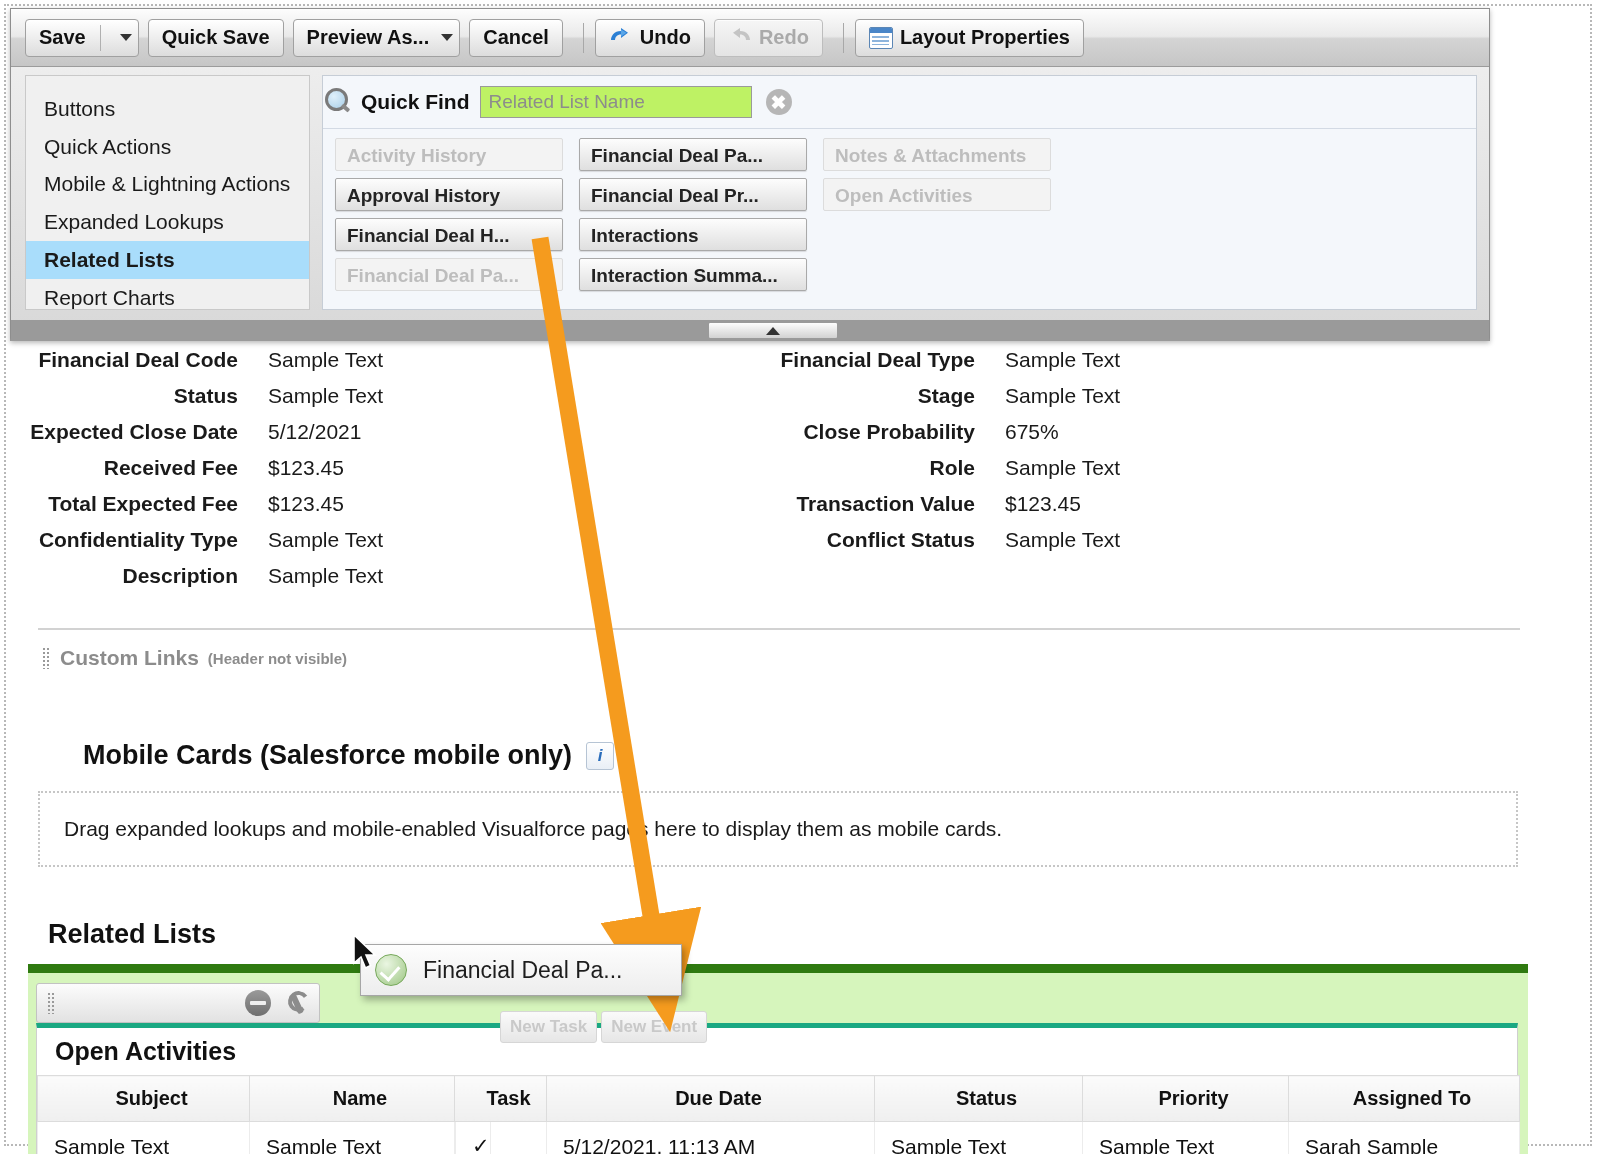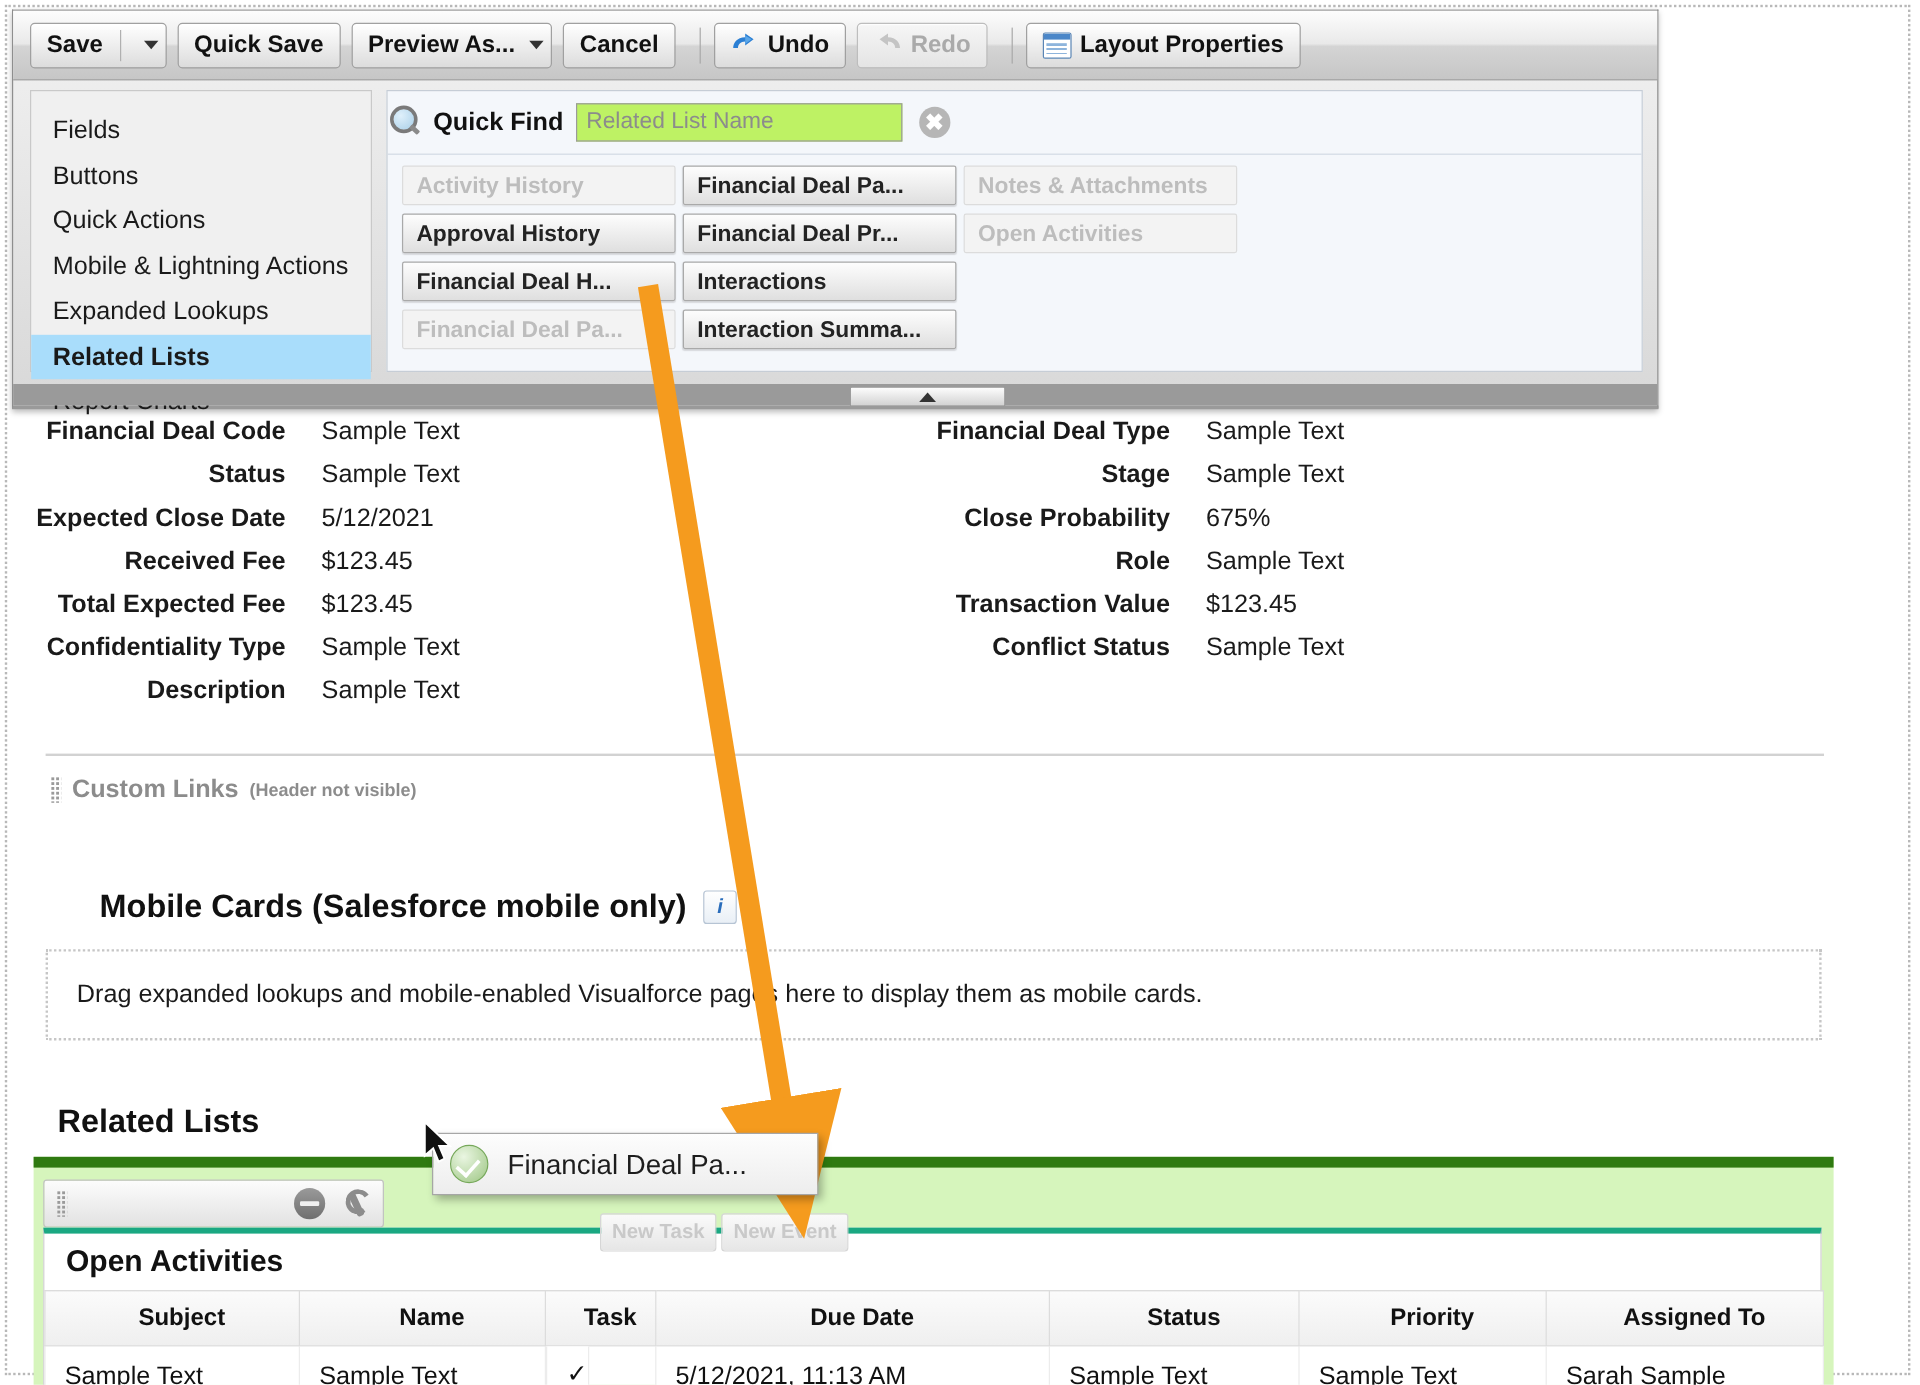--- a/index.html
+++ b/index.html
@@ -12,21 +12,21 @@
   }
 
   
   .page-frame{
     position:absolute;left:4px;top:4px;width:1588px;height:1142px;
     border:2px dotted #b8b8b8;box-sizing:border-box;
   }
 
   
   .palette-window{
-    position:absolute;left:10px;top:8px;width:1372px;height:333px;
+    position:absolute;left:10px;top:8px;width:1480px;height:333px;
     background:linear-gradient(#f2f2f2,#d8d8d8);
     border:1px solid #8e8e8e;
     border-bottom:3px solid #9a9a9a;
     box-sizing:border-box;
     box-shadow:0 2px 5px rgba(0,0,0,.28);
   }
   .toolbar{
     position:absolute;left:0;top:0;width:100%;height:58px;
     background:linear-gradient(#fdfdfd 0%,#e9e9e9 48%,#d4d4d4 52%,#c6c6c6 100%);
     border-bottom:1px solid #9b9b9b;
@@ -97,21 +97,21 @@
     font-family:"Liberation Sans", sans-serif;
   }
   .qf-input::placeholder{color:#8c8c8c;}
   .qf-clear{
     width:26px;height:26px;border-radius:50%;background:#b6b6b6;color:#fff;
     margin-left:14px;display:flex;align-items:center;justify-content:center;
     font-size:19px;font-weight:bold;cursor:pointer;line-height:1;
   }
   .qf-divider{height:1px;background:#d3dae4;margin:0 0 0 0;}
 
-  .tiles{display:flex;gap:6px;padding:9px 0 0 12px;}
+  .tiles{display:flex;gap:16px;padding:9px 0 0 12px;}
   .tile-col{display:flex;flex-direction:column;gap:7px;width:228px;}
   .tile{
     height:33px;line-height:33px;padding:0 0 0 11px;box-sizing:border-box;
     font-size:19px;font-weight:bold;white-space:nowrap;overflow:hidden;
     border:1px solid #a9a9a9;border-radius:2px;cursor:move;
     background:linear-gradient(#fdfdfd,#dfdfdf);color:#232323;
     box-shadow:0 1px 1px rgba(0,0,0,.12);
   }
   .tile.used{
     background:#f3f3f3;color:#bdbdbd;border-color:#dcdcdc;box-shadow:none;cursor:default;
@@ -292,23 +292,20 @@
 
     <div class="tb-btn">
       <span class="ico-layout"></span>
       <span>Layout Properties</span>
     </div>
   </div>
 
   <div class="panel-body">
 
     <div class="side-nav">
-      <div class="side-item">
-        <span>Fields</span>
-      </div>
       <div class="side-item">
         <span>Buttons</span>
       </div>
       <div class="side-item">
         <span>Quick Actions</span>
       </div>
       <div class="side-item">
         <span>Mobile &amp; Lightning Actions</span>
       </div>
       <div class="side-item">

